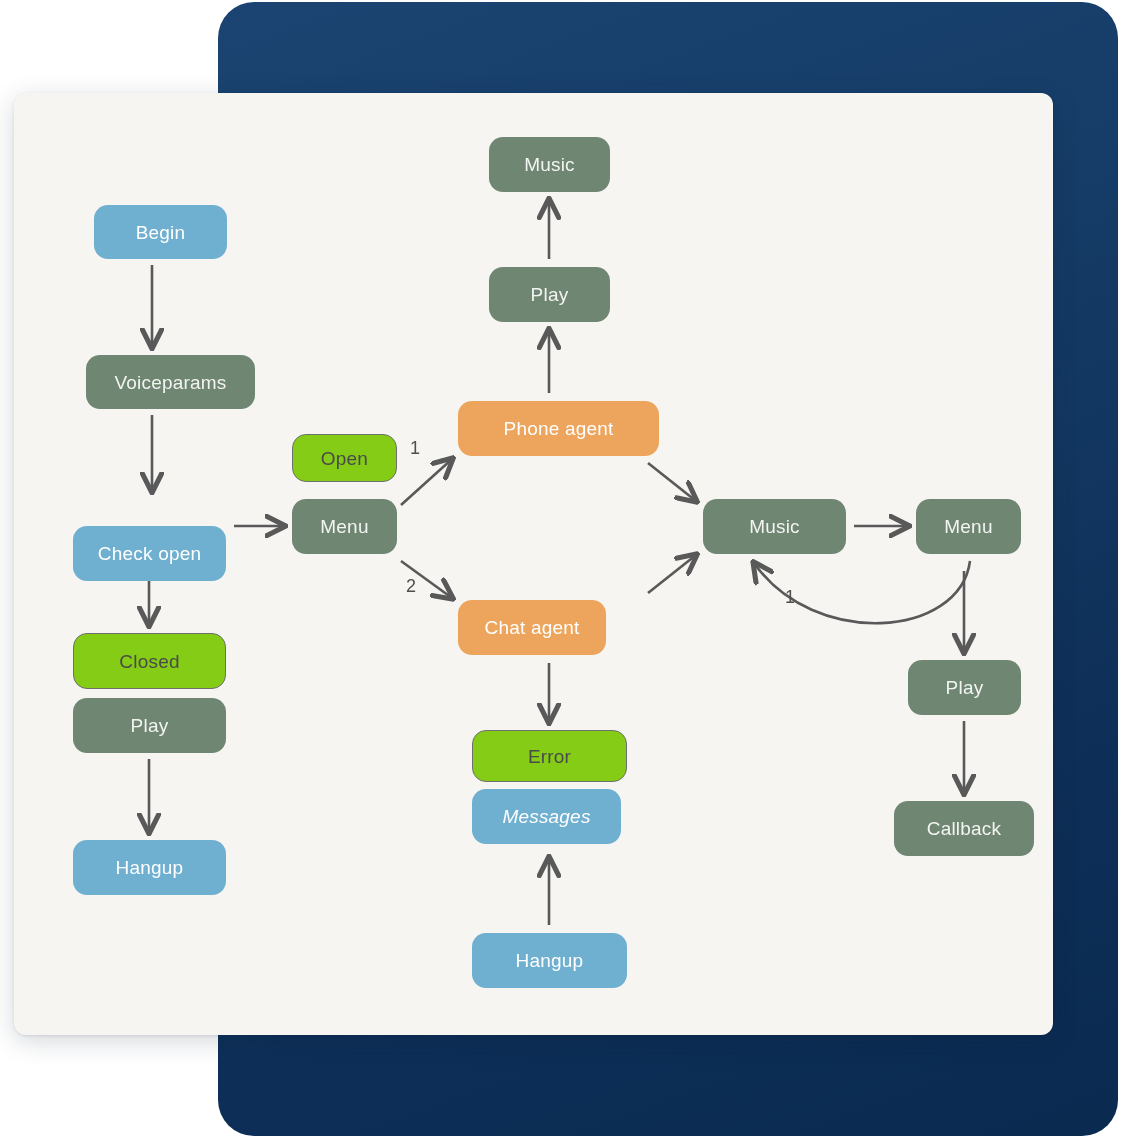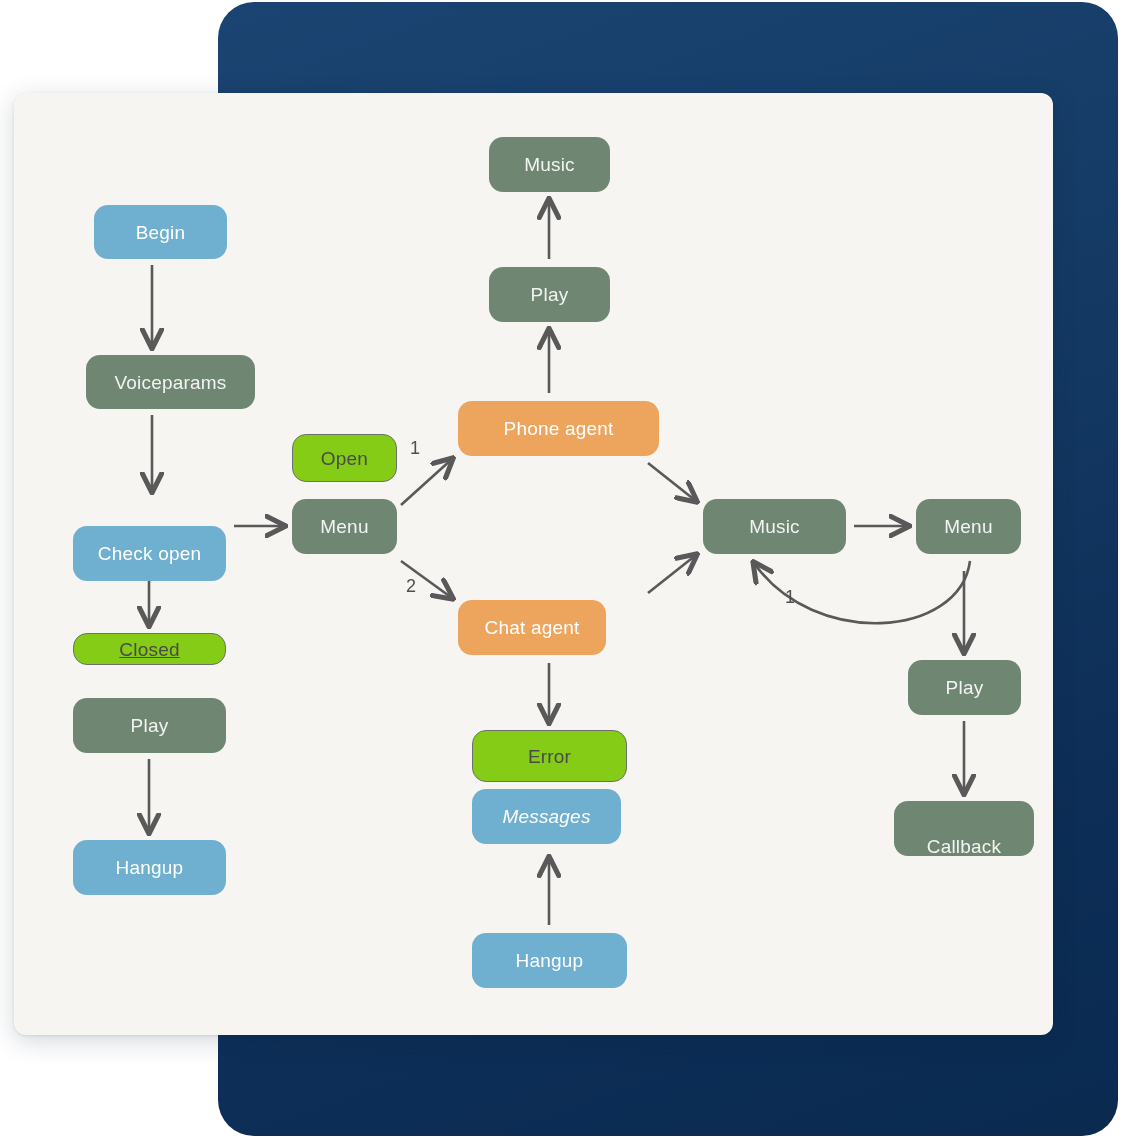--- a/index.html
+++ b/index.html
@@ -74,21 +74,21 @@
 
     <div class="node blue" style="left: 80px; top: 112px; width: 133px; height: 54px;">
           <span>Begin</span>
         </div>
         <div class="node green" style="left: 54px; top: 262px; width: 169px; height: 54px; margin-left: 18px;">
           <span>Voiceparams</span>
         </div>
         <div class="node blue" style="left: 59px; top: 406px; width: 153px; height: 55px; margin-top: 27px;">
           <span>Check open</span>
         </div>
-        <div class="node outline" style="left: 59px; top: 540px; width: 153px; height: 32px; text-decoration: underline;">
+        <div class="node outline" style="left: 59px; top: 540px; width: 153px; height: 56px;">
           <span>Closed</span>
         </div>
         <div class="node green" style="left: 59px; top: 605px; width: 153px; height: 55px;">
           <span>Play</span>
         </div>
         <div class="node blue" style="left: 59px; top: 747px; width: 153px; height: 55px;">
           <span>Hangup</span>
         </div>
         <div class="node outline" style="left: 278px; top: 341px; width: 105px; height: 48px;">
           <span>Open</span>
@@ -119,21 +119,21 @@
         </div>
         <div class="node green" style="left: 689px; top: 406px; width: 143px; height: 55px;">
           <span>Music</span>
         </div>
         <div class="node green" style="left: 902px; top: 406px; width: 105px; height: 55px;">
           <span>Menu</span>
         </div>
         <div class="node green" style="left: 894px; top: 567px; width: 113px; height: 55px;">
           <span>Play</span>
         </div>
-        <div class="node green" style="left: 880px; top: 708px; width: 140px; height: 55px; align-items: flex-end;">
+        <div class="node green" style="left: 880px; top: 708px; width: 140px; height: 55px;">
           <span>Callback</span>
         </div>
         <div class="edgelabel" style="left: 396px; top: 345px;">1</div>
         <div class="edgelabel" style="left: 392px; top: 483px;">2</div>
         <div class="edgelabel" style="left: 771px; top: 494px;">1</div>
       </div>
   </div>
 
 </div>
 

